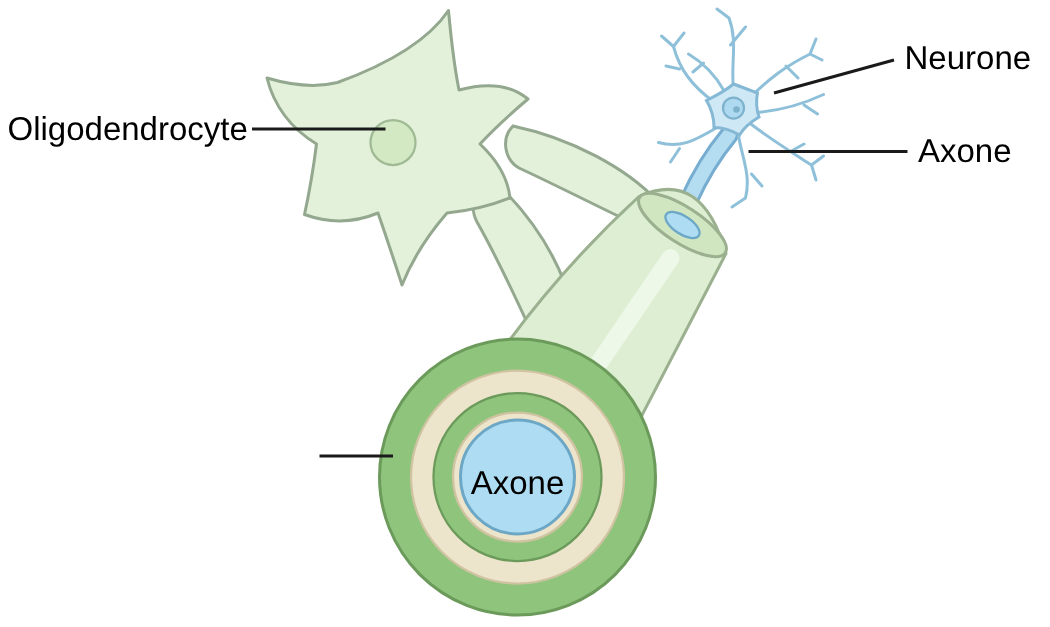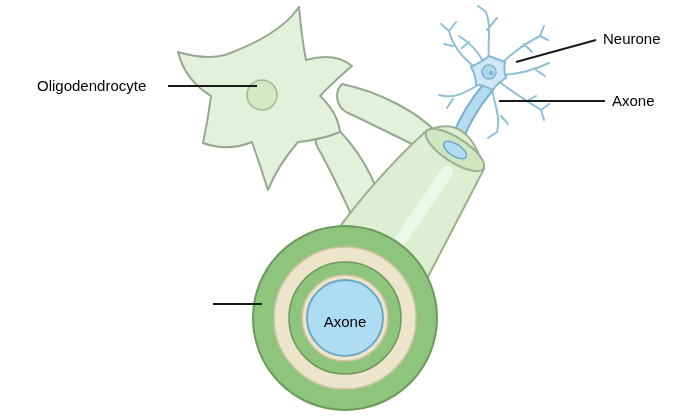--- a/index.html
+++ b/index.html
@@ -7,21 +7,21 @@
     position:relative;
     width:700px;
     height:418px;
     background:#ffffff;
     font-family:"Liberation Sans", sans-serif;
     overflow:hidden;
   }
   .canvas svg{position:absolute;left:0;top:0;}
   .label{
     position:absolute;
-    font-size:15px;
+    font-size:22px;
     line-height:20px;
     color:#000000;
     white-space:nowrap;
   }
   .label-center{text-align:center;}
 </style>
 </head>
 <body>
 
 <div class="canvas">
@@ -68,21 +68,21 @@
       <circle cx="489" cy="72" r="7" fill="#addaf0" stroke="#7fb2cc" stroke-width="1.5"></circle>
       <circle cx="491" cy="73" r="2.2" fill="#7fb2cc"></circle>
     </g>
 
     <line x1="168" y1="86" x2="257" y2="86" stroke="#1a1a1a" stroke-width="2"></line>
     <line x1="596" y1="40" x2="516" y2="62" stroke="#1a1a1a" stroke-width="2"></line>
     <line x1="605" y1="101" x2="499" y2="101" stroke="#1a1a1a" stroke-width="2"></line>
     <line x1="213" y1="304" x2="262" y2="304" stroke="#1a1a1a" stroke-width="2"></line>
   </svg>
 
-  <div class="label" style="left:5px; top:76px;margin-left:32px;">Oligodendrocyte</div>
+  <div class="label" style="left:5px; top:76px;">Oligodendrocyte</div>
 
   <div class="label" style="left:603px; top:29px;">Neurone</div>
 
   <div class="label" style="left:612px; top:91px;">Axone</div>
 
 
   <div class="label label-center" style="left:305px; top:312px; width:80px;">Axone</div>
 
 </div>
 

